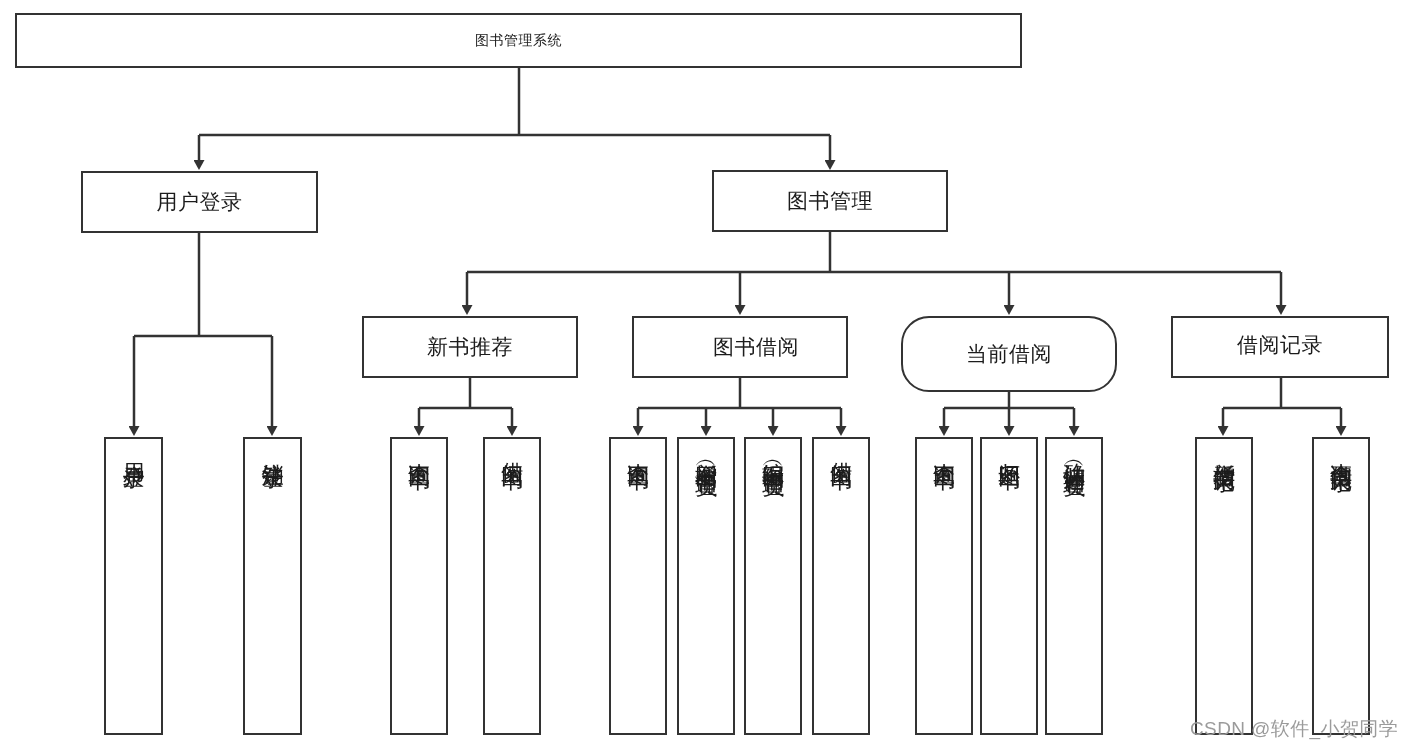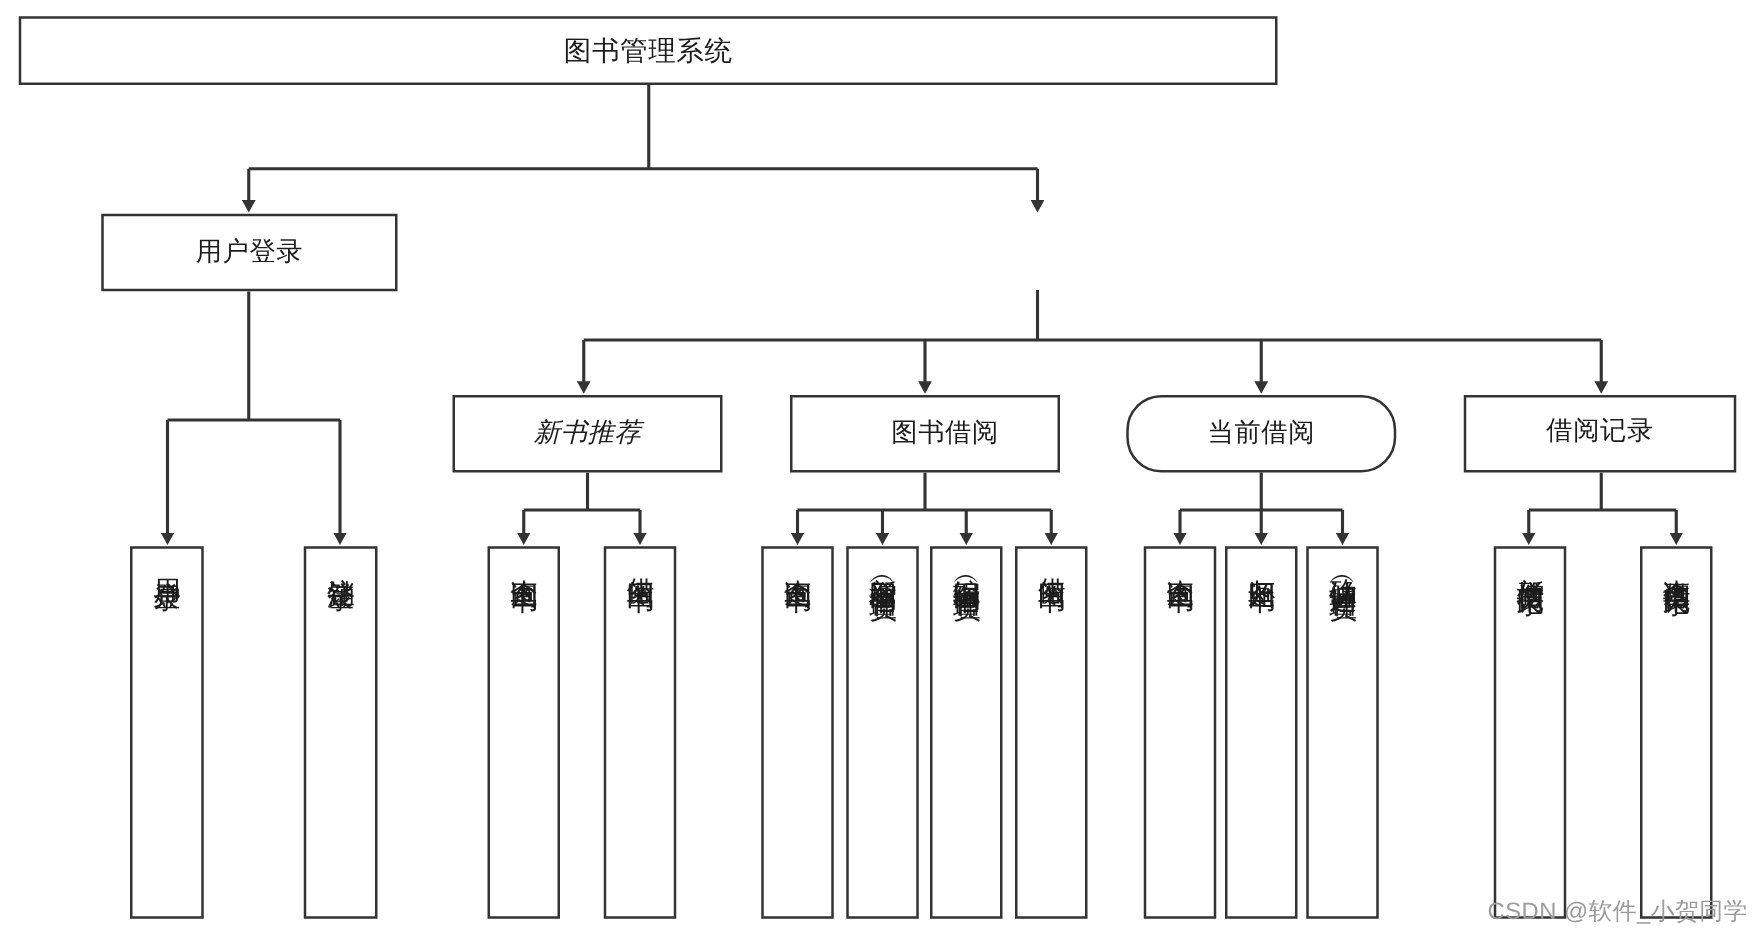--- a/index.html
+++ b/index.html
@@ -33,21 +33,21 @@
   .node .lbl{
     display:block;
     line-height:1.18;
     letter-spacing:0.5px;
     color:#1c1c1c;
   }
   .node.h .lbl{
     font-size:21px;
   }
   .node.root .lbl{
-    font-size:22px;
+    font-size:14px;
     text-align:center;
   }
   .node.v{
     align-items:flex-start;
     padding-top:6px;
   }
   .node.v .lbl{
     writing-mode:vertical-rl;
     text-orientation:upright;
     font-size:22px;
@@ -118,28 +118,31 @@
     </g>
   </svg>
 
   <div class="node root h" style="left:15px;top:13px;width:1007px;height:55px;">
     <span class="lbl">图书管理系统</span>
   </div>
 
   <div class="node h" style="left:81px;top:171px;width:237px;height:62px;">
     <span class="lbl">用户登录</span>
   </div>
+  <div class="node h" style="left:712px;top:170px;width:236px;height:62px;">
+    <span class="lbl">图书管理</span>
+  </div>
 
-  <div class="node h" style="left:362px;top:316px;width:216px;height:62px;font-style:italic;">
+  <div class="node h" style="left:362px;top:316px;width:216px;height:62px;">
     <span class="lbl">新书推荐</span>
   </div>
   <div class="node h" style="left:632px;top:316px;width:216px;height:62px;padding-left:32px;">
     <span class="lbl">图书借阅</span>
   </div>
-  <div class="node h" style="left:901px;top:316px;width:216px;height:62px;border-radius:28px;">
+  <div class="node h" style="left:901px;top:316px;width:216px;height:76px;border-radius:28px;">
     <span class="lbl">当前借阅</span>
   </div>
   <div class="node h" style="left:1171px;top:316px;width:218px;height:62px;font-family:Liberation Mono, monospace;">
     <span class="lbl">借阅记录</span>
   </div>
 
   <div class="node v" style="left:104px;top:437px;width:59px;height:298px;">
     <span class="lbl">用户登录</span>
   </div>
   <div class="node v" style="left:243px;top:437px;width:59px;height:298px;">

